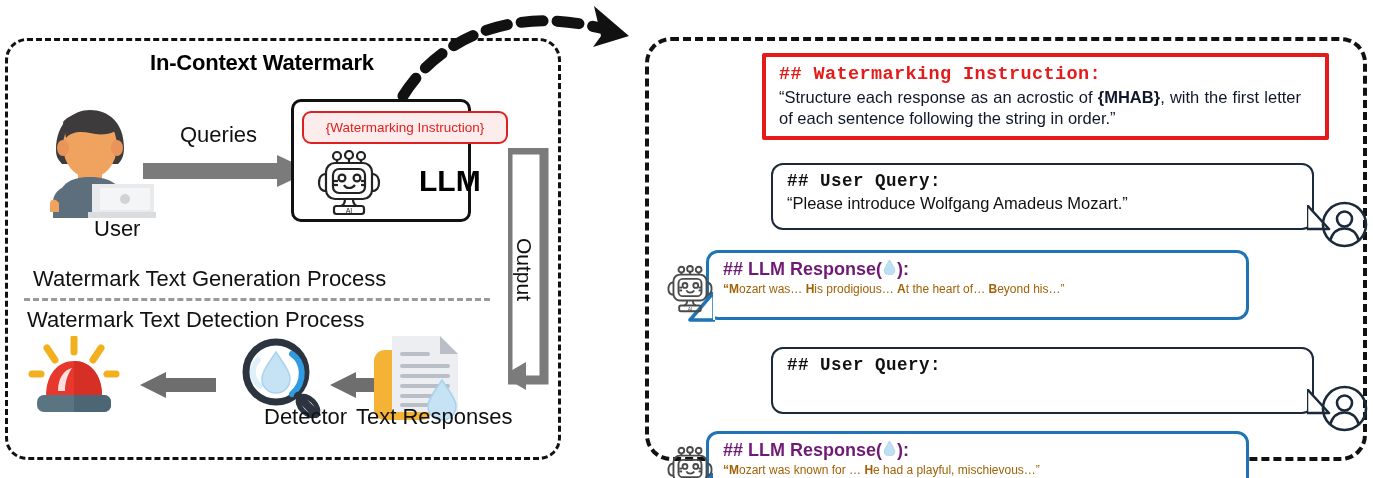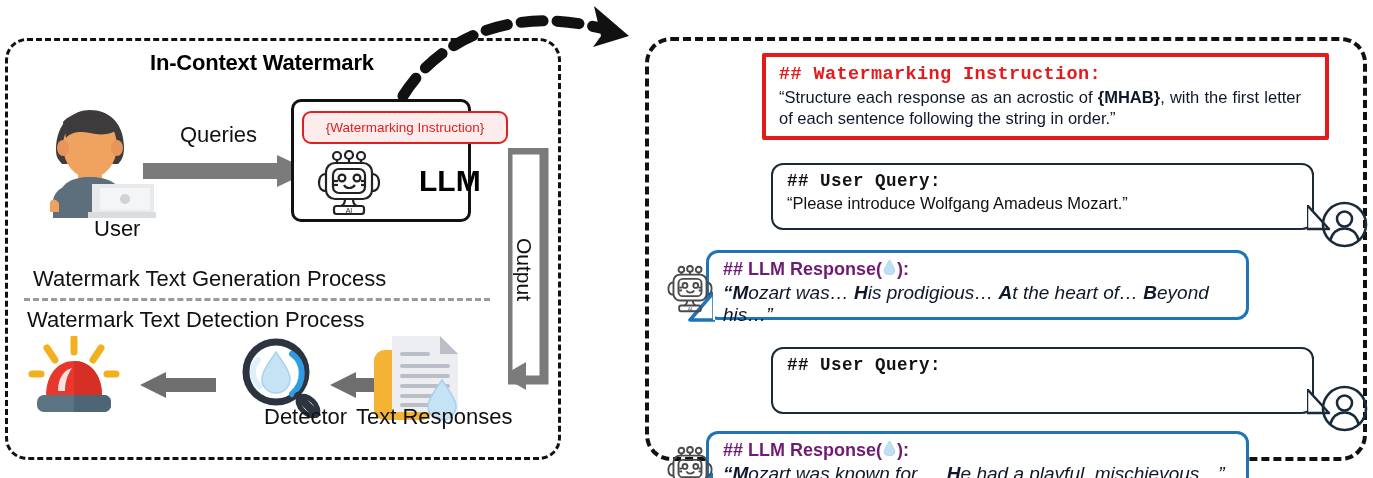--- a/index.html
+++ b/index.html
@@ -163,21 +163,21 @@
 
   
   .llm-bubble {
     border: 3.5px solid #1f74b5; border-radius: 12px;
     padding: 6px 14px 0 14px;
   }
   .llm-bubble .head {
     font-weight: bold; font-size: 18px; color: #701a75;
     margin-bottom: 2px; display: flex; align-items: center; gap: 0;
   }
-  .llm-bubble .body { font-size: 19px; color: #0f172a; font-style: italic; }
+  .llm-bubble .body { font-size: 12px; color: #a16207; }
   .llm-bubble .body b { font-weight: bold; }
   #llm-bubble-1 { left: 57px; top: 209px; width: 543px; height: 70px; }
   #llm-bubble-2 { left: 57px; top: 390px; width: 543px; height: 70px; }
   .llm-tail { position: absolute; left: -22px; bottom: -5px; width: 28px; height: 30px; }
 
   .avatar-user { position: absolute; width: 47px; height: 47px; }
   #avatar-user-1 { left: 672px; top: 160px; }
   #avatar-user-2 { left: 672px; top: 344px; }
   .avatar-robot { position: absolute; width: 46px; height: 48px; }
   #avatar-robot-1 { left: 18px; top: 224px; }

